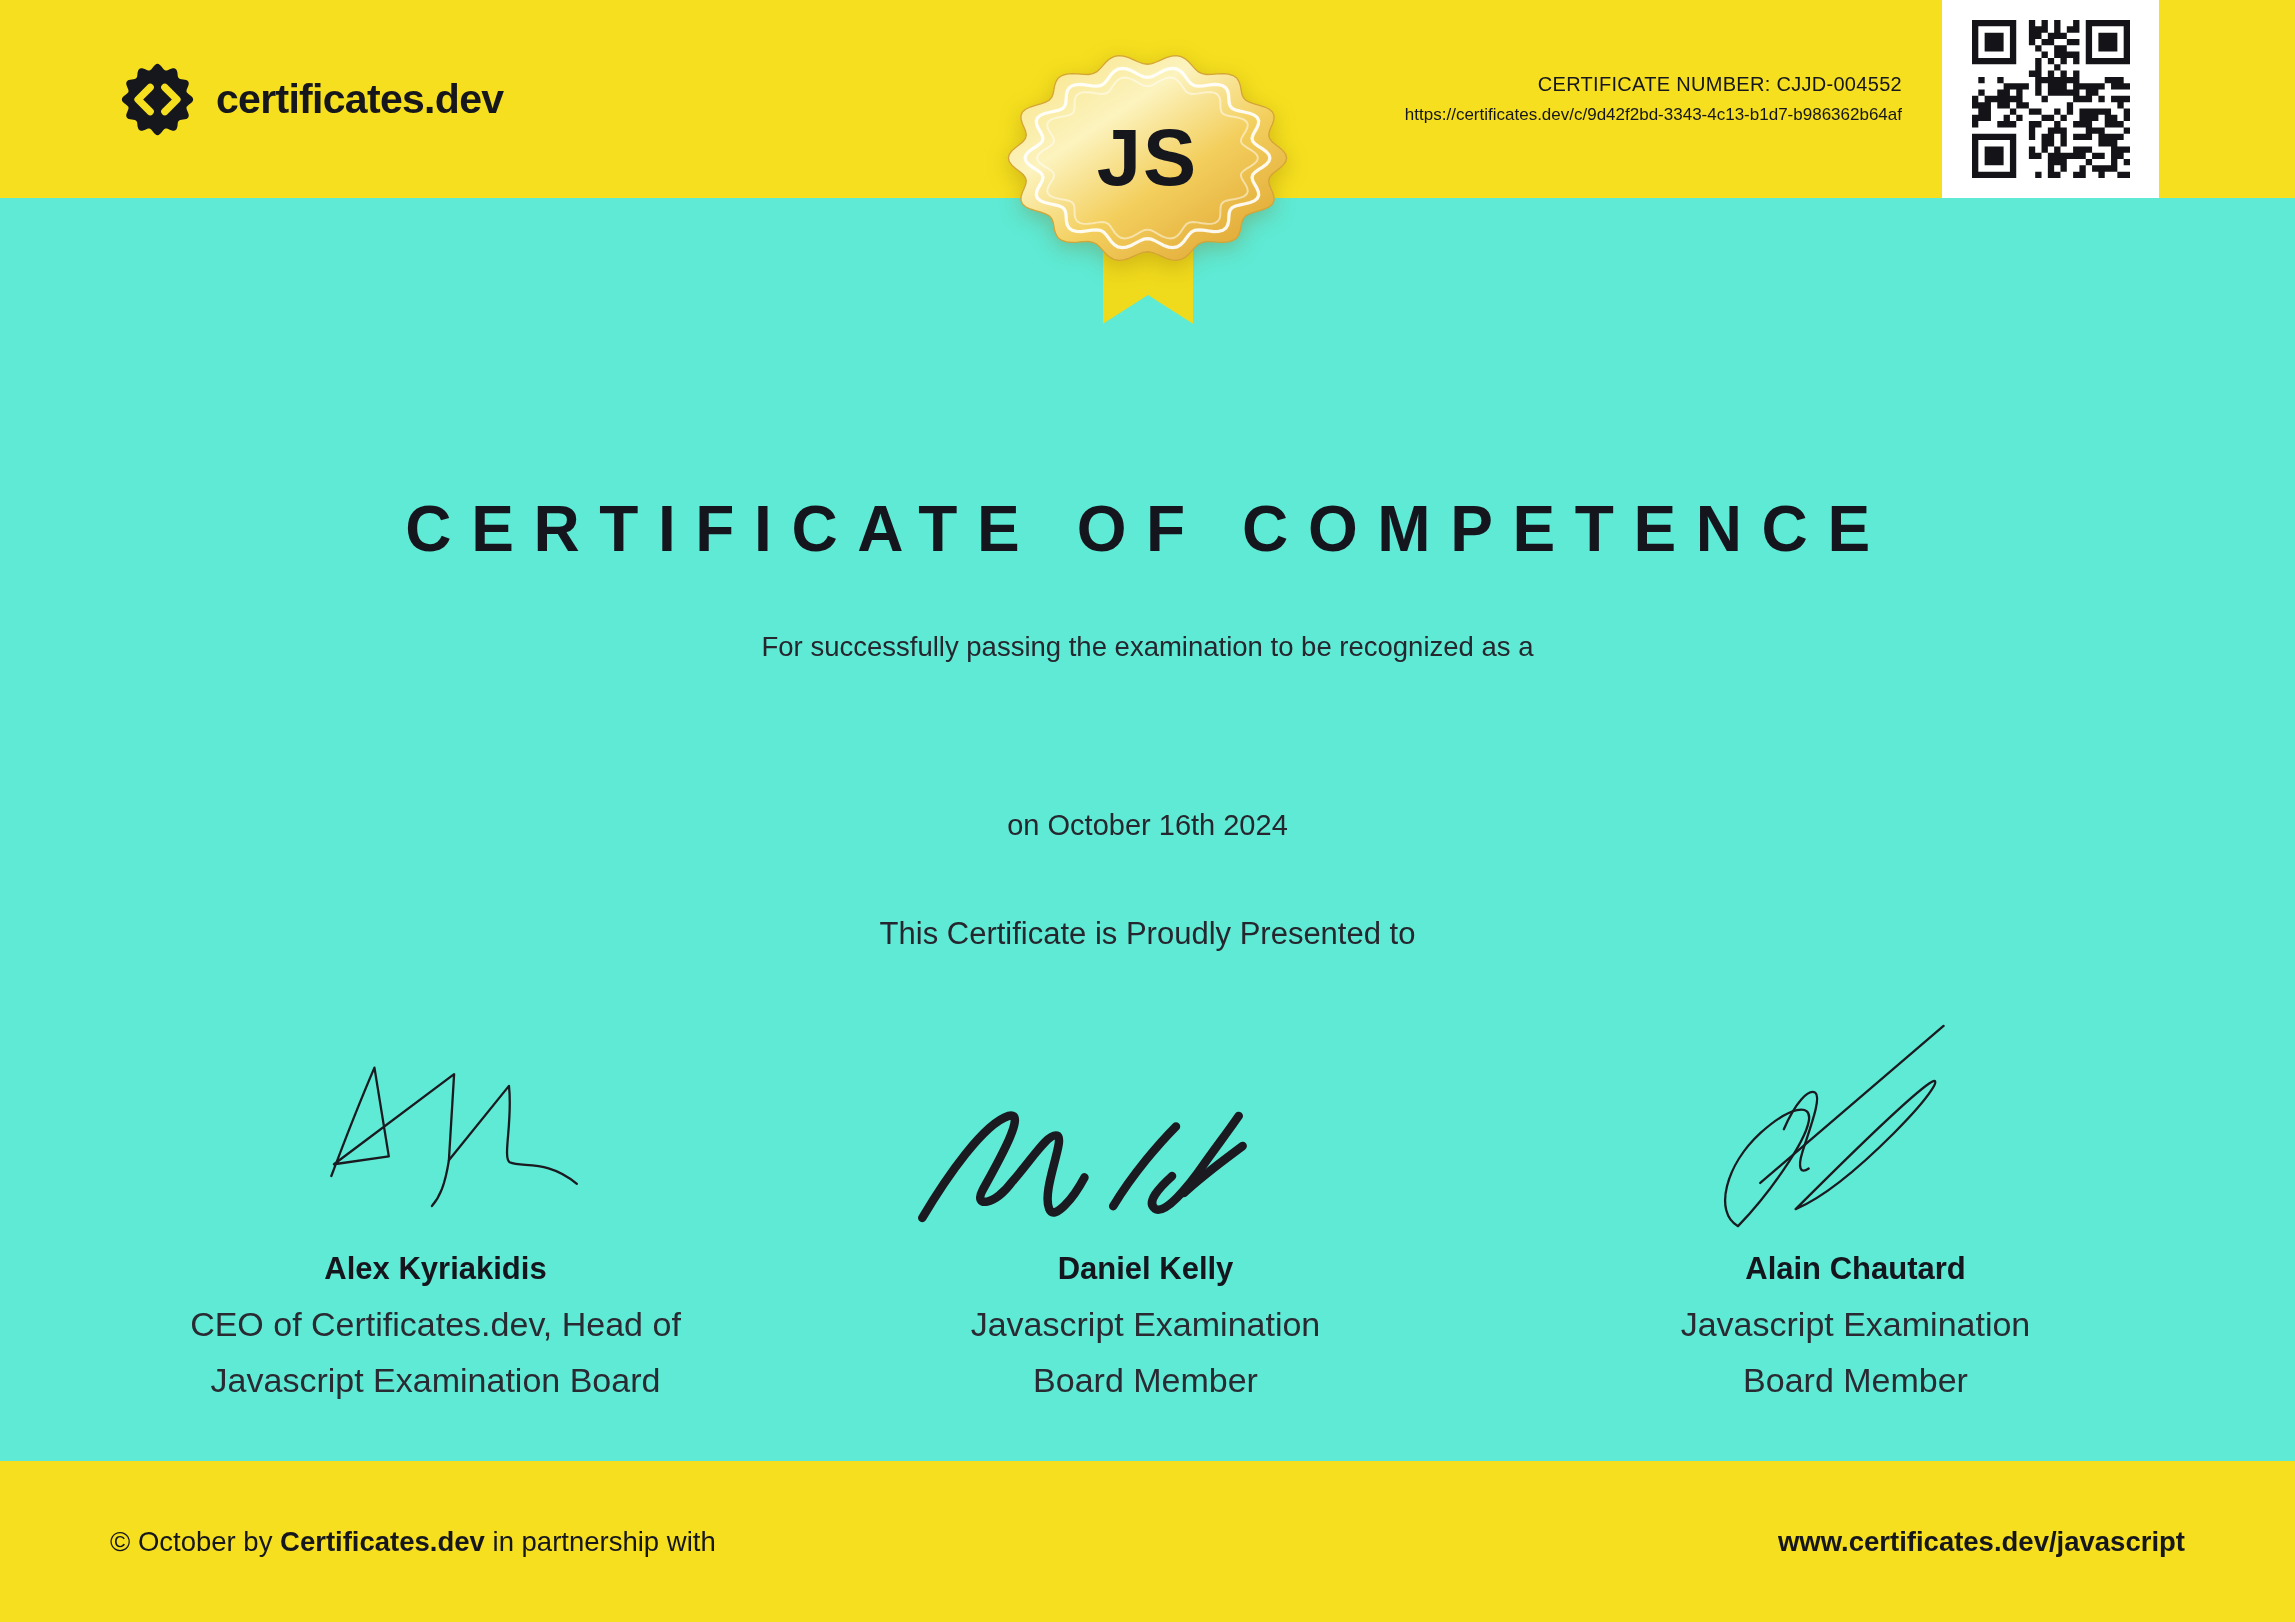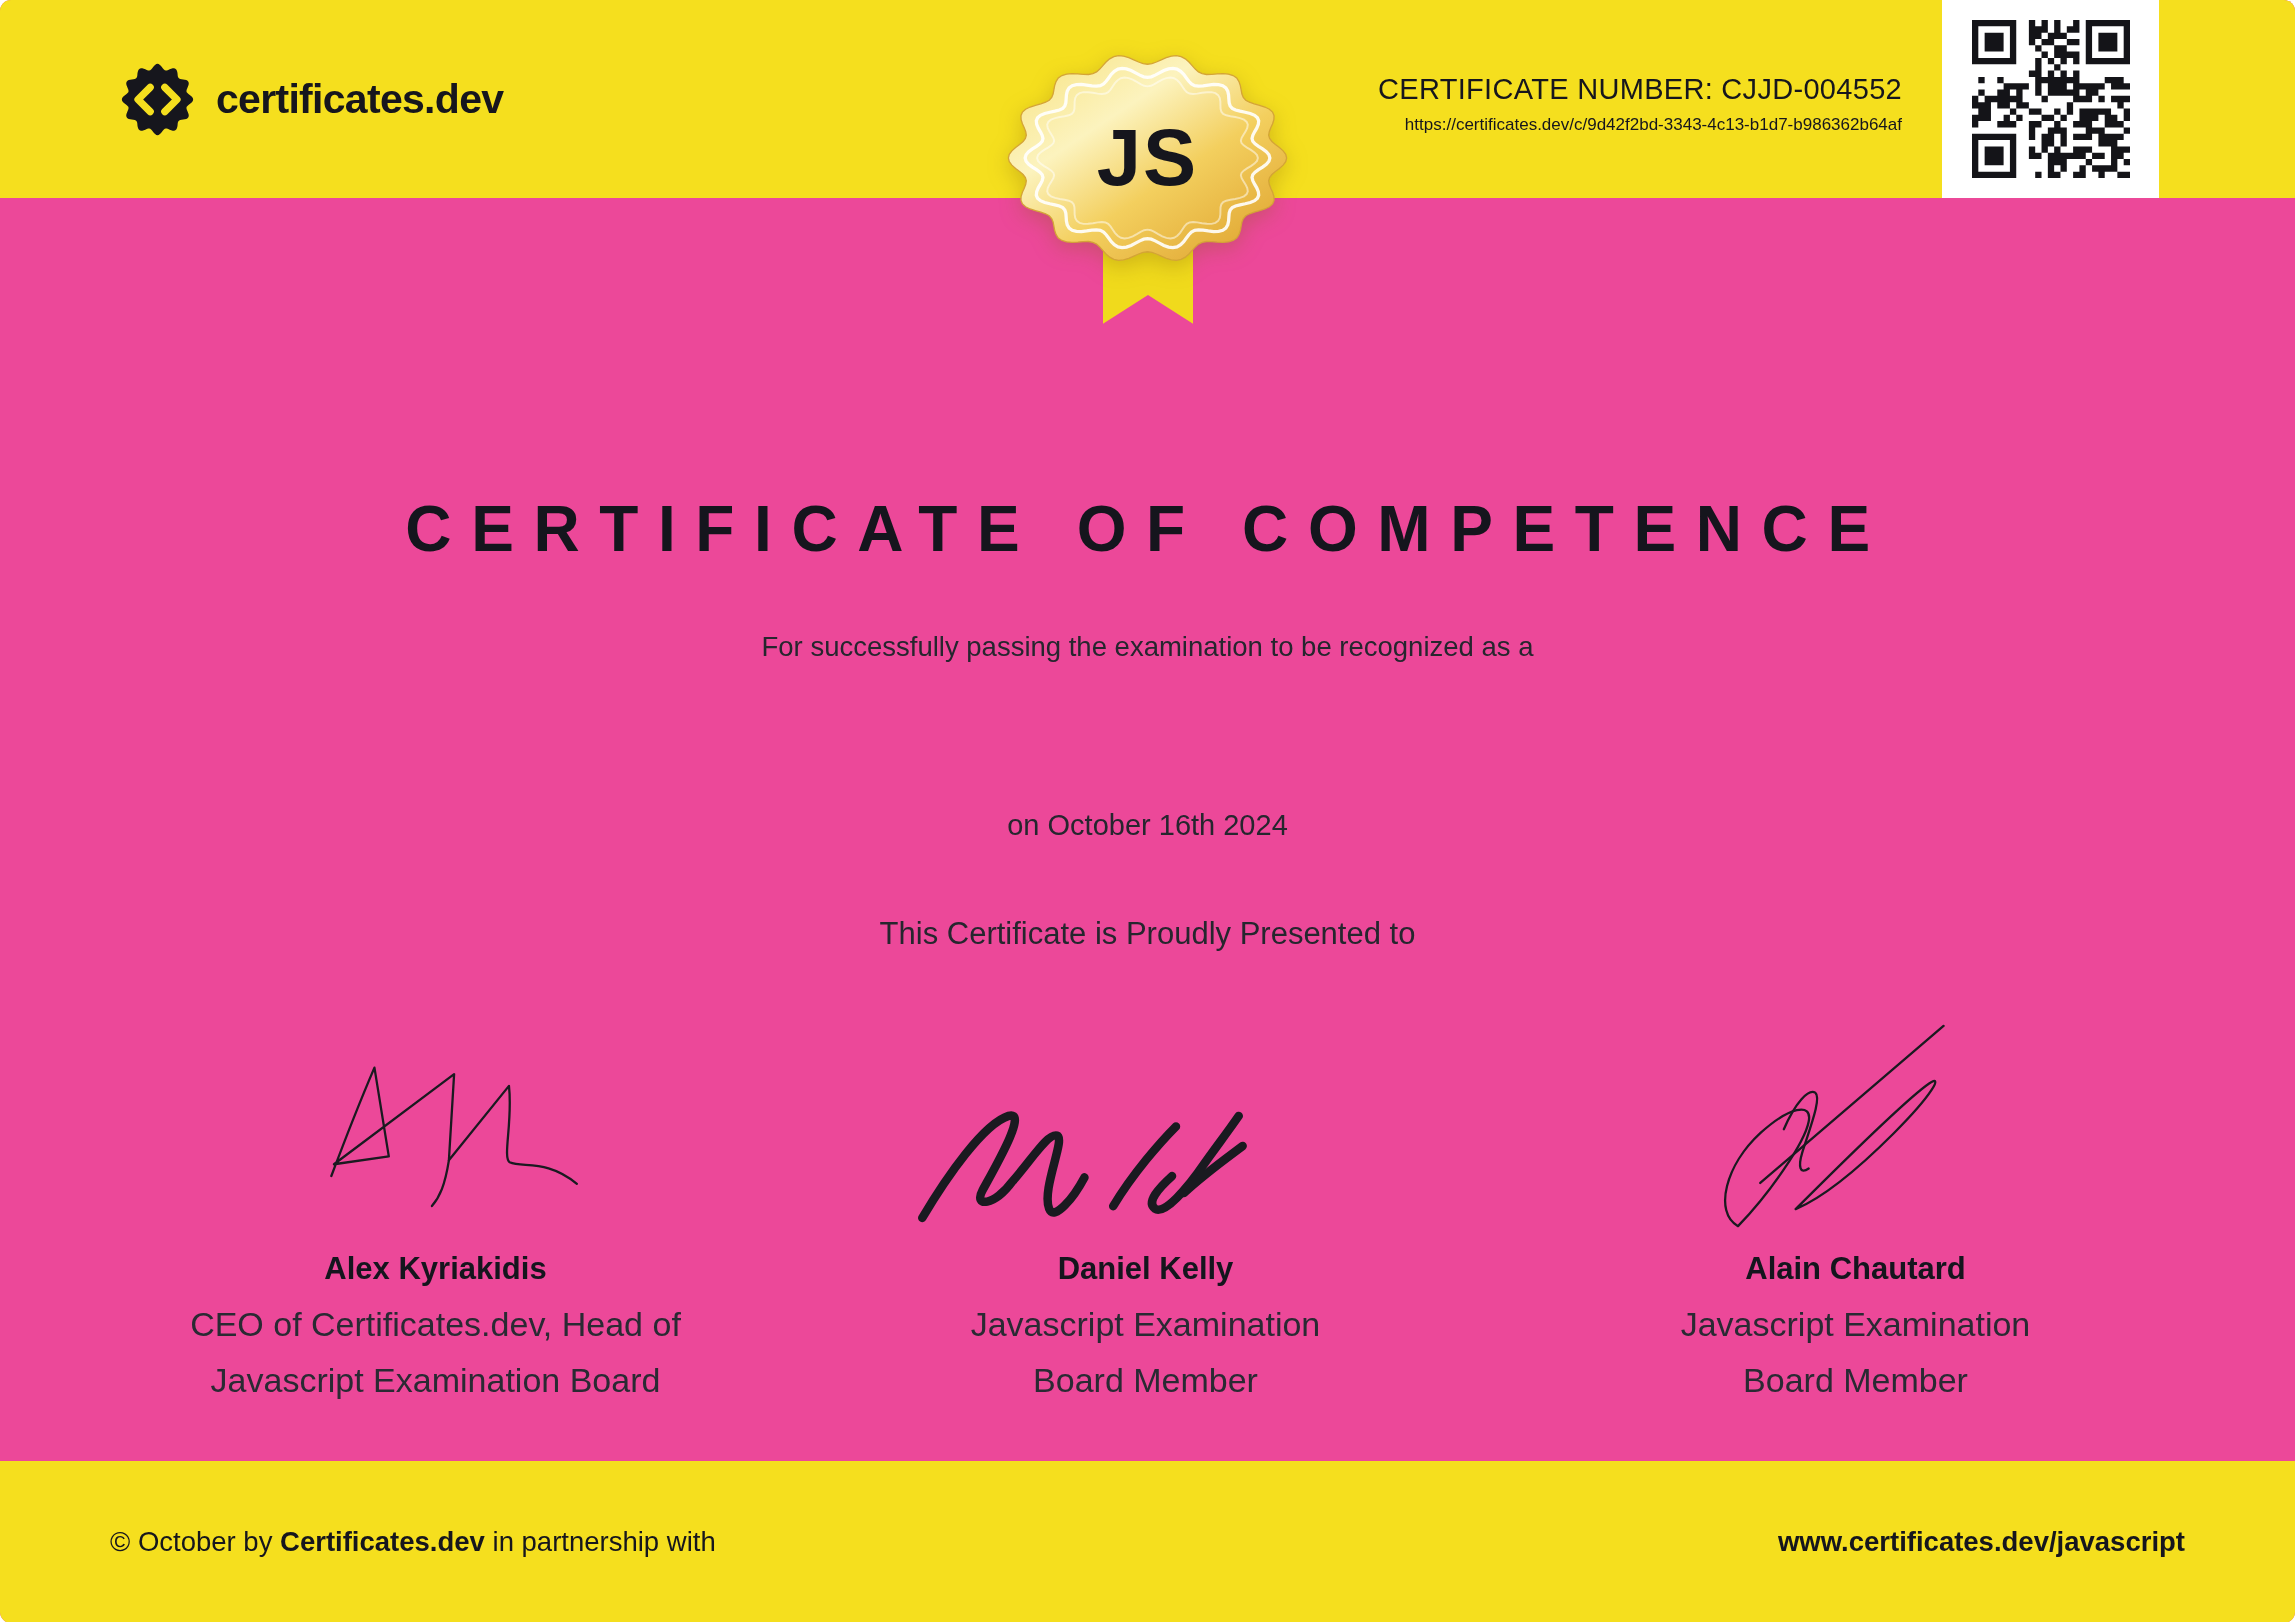--- a/index.html
+++ b/index.html
@@ -1,26 +1,26 @@
 <!DOCTYPE html>
 <html style="font-size:10.5px"><head>
 <meta charset="utf-8">
 <style>
   html,body{margin:0;padding:0;background:#fff;}
-  .page{position:relative;width:2295px;height:1623px;background:#ec4899;overflow:hidden;
-        font-family:"Liberation Sans",sans-serif;color:#16161D;border-radius:11px;}
+  .page{position:relative;width:2295px;height:1623px;background:#5eead4;overflow:hidden;
+        font-family:"Liberation Sans",sans-serif;color:#16161D;}
   .abs{position:absolute;}
   .band{left:0;width:2295px;background:#F5DF1E;}
   .band.header{top:0;height:198px;}
   .band.footer{top:1461px;height:162px;display:flex;align-items:center;
                justify-content:space-between;padding:0 110px;box-sizing:border-box;}
   .logo{left:121px;top:0;height:198px;display:flex;align-items:center;gap:22px;}
   .logo .brand-text{font-size:41px;font-weight:bold;letter-spacing:-0.7px;color:#16161D;}
   .certnum{top:73px;right:393px;text-align:right;color:#16161D;}
-  .certnum .line1{font-size:29px;letter-spacing:0.3px;}
+  .certnum .line1{font-size:20px;letter-spacing:0.3px;}
   .certnum .line2{font-size:17px;margin-top:9.2px;}
   .qrbox{left:1942px;top:0;width:217px;height:198px;background:#ffffff;}
   .qrbox svg{display:block;margin:19.6px auto 0 auto;}
   .ribbon{left:1103px;top:232px;z-index:1;}
   .medal{left:1007px;top:47px;z-index:2;filter:drop-shadow(0 6.5px 10.5px rgba(130,95,10,.30));}
   .medal text{font-family:"Liberation Sans",sans-serif;font-weight:bold;font-size:122px;
               fill:#16161D;letter-spacing:3px;}
   .centered{left:0;width:2295px;text-align:center;}
   .h1{top:492px;font-size:64px;font-weight:bold;letter-spacing:19.6px;color:#15151D;}
   .intro{top:631px;font-size:27.5px;color:#26262E;}

